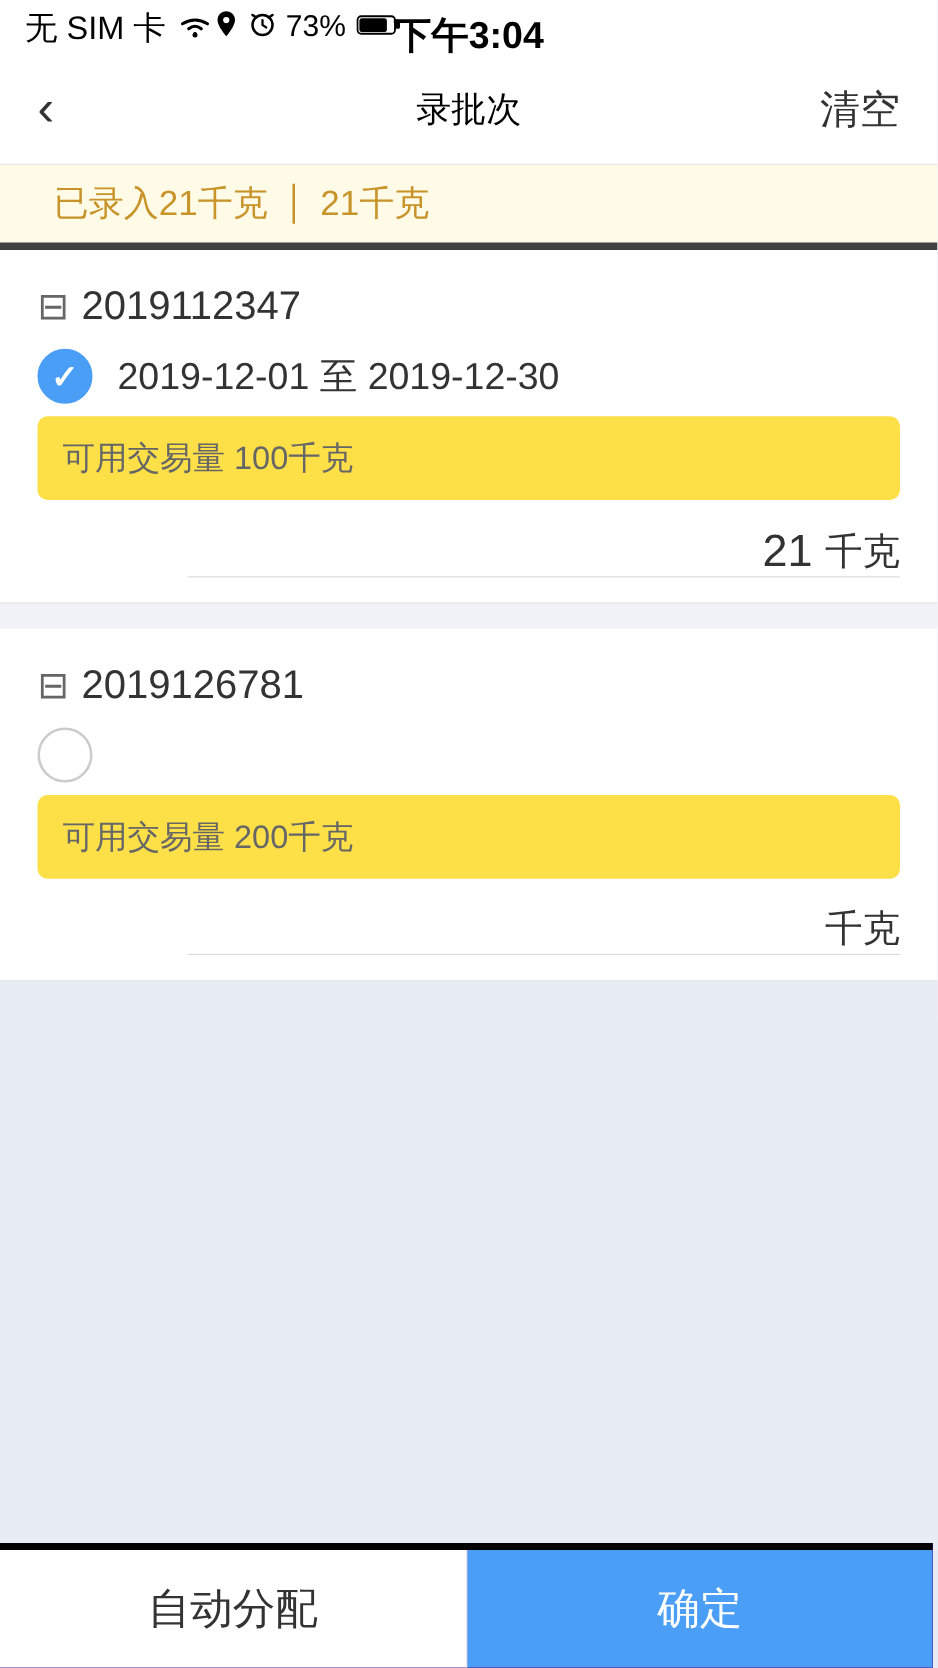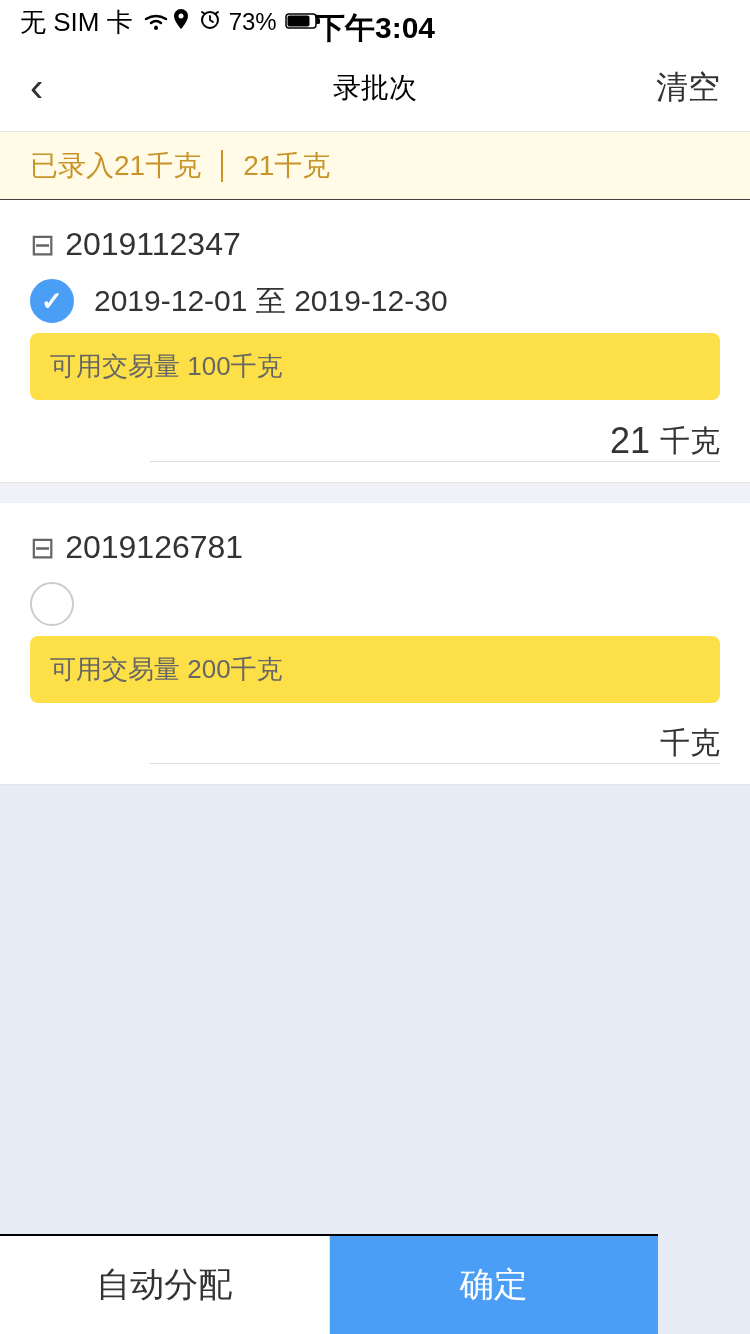--- a/index.html
+++ b/index.html
@@ -79,23 +79,23 @@
       cursor: pointer;
     }
 
     
     .info-banner {
       width: 750px;
       height: 68px;
       background: #fffbe6;
       display: flex;
       align-items: center;
-      padding: 0 30px;
+      padding: 0 43px;
       gap: 20px;
-      border-bottom: 1px solid #404040;
+      border-bottom: 6px solid #404040;
     }
     .info-recorded {
       font-size: 28px;
       color: #c8942a;
     }
     .info-divider {
       width: 2px;
       height: 32px;
       background: #c8942a;
     }
@@ -236,28 +236,28 @@
 
     
     .gray-area {
       background: #e8ecf5;
       flex: 1;
       min-height: 400px;
     }
 
     
     .bottom-bar {
-      width: 658px;
+      width: 746px;
       height: 100px;
       display: flex;
       position: fixed;
       bottom: 0;
       left: 0;
       background: #4c1d95;
-      border-top: 2px solid #000000;
+      border-top: 6px solid #000000;
     }
     .bottom-auto {
       flex: 1;
       display: flex;
       align-items: center;
       justify-content: center;
       font-size: 34px;
       color: #333;
       background: #fff;
       cursor: pointer;

